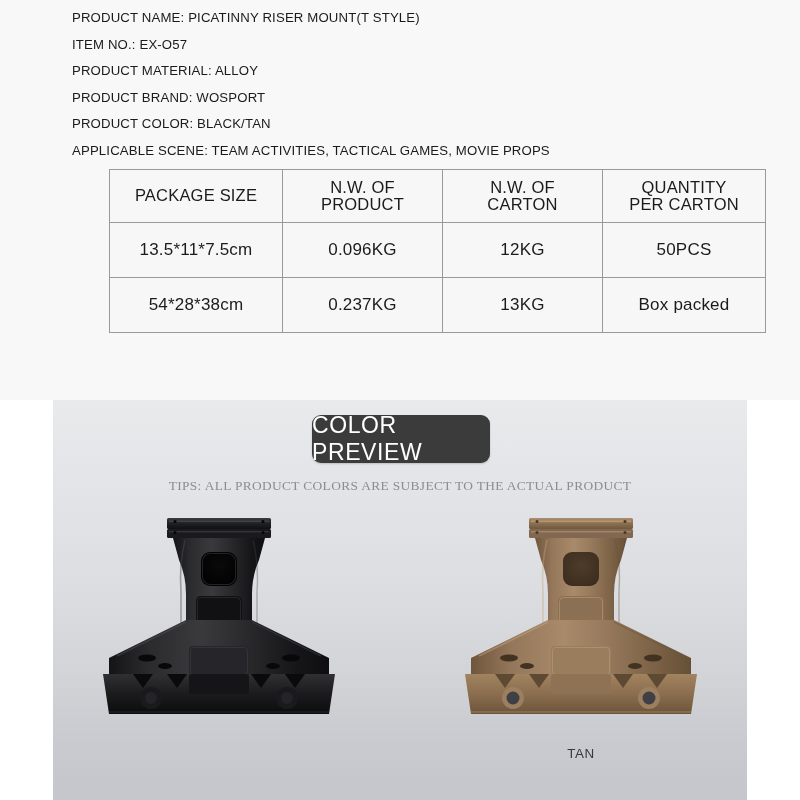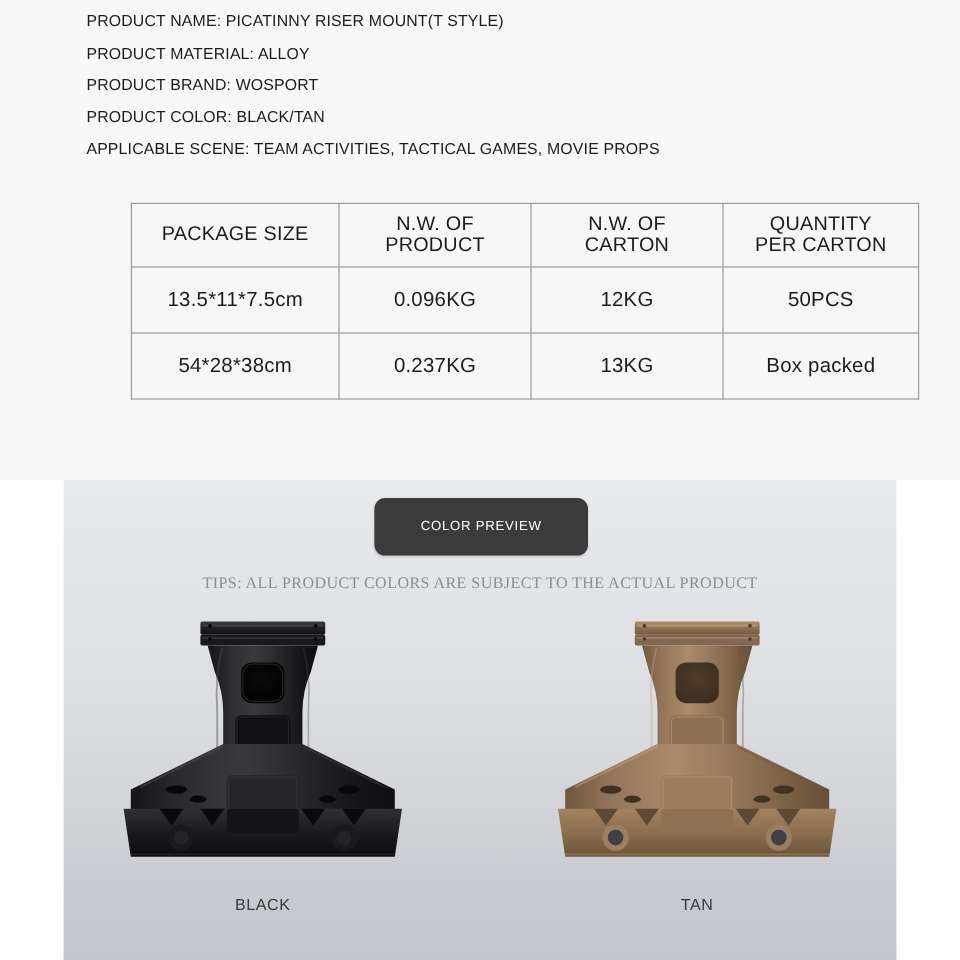--- a/index.html
+++ b/index.html
@@ -110,21 +110,21 @@
     background: #3b3b3b;
     border-radius: 9px;
     display: flex;
     align-items: center;
     justify-content: center;
     box-shadow: 0 1px 2px rgba(0,0,0,0.18);
   }
 
   #color-preview-badge span {
     color: #ffffff;
-    font-size: 11px;
+    font-size: 23px;
     letter-spacing: 0.6px;
   }
 
   #tips-line {
     position: absolute;
     left: 0;
     top: 78px;
     width: 694px;
     text-align: center;
     font-size: 13.4px;
@@ -161,20 +161,21 @@
 </style>
 </head>
 <body>
 
 <div id="page">
 
   <div id="spec-block">
 
     <div id="spec-list">
       <div class="spec-line">PRODUCT NAME: PICATINNY RISER MOUNT(T STYLE)</div>
+      <div class="spec-line">ITEM NO.: EX-O57</div>
       <div class="spec-line">PRODUCT MATERIAL: ALLOY</div>
       <div class="spec-line">PRODUCT BRAND: WOSPORT</div>
       <div class="spec-line">PRODUCT COLOR: BLACK/TAN</div>
       <div class="spec-line">APPLICABLE SCENE: TEAM ACTIVITIES, TACTICAL GAMES, MOVIE PROPS</div>
     </div>
 
     <table id="spec-table">
       <colgroup>
         <col class="c1">
           <col class="c2">
@@ -319,21 +320,20 @@
 
         <rect x="100" y="166" width="60" height="20" rx="3" fill="#151518"></rect>
 
         <circle cx="62" cy="190" r="11" fill="#1a1a1d"></circle>
         <circle cx="62" cy="190" r="6" fill="#242428"></circle>
         <circle cx="198" cy="190" r="11" fill="#1a1a1d"></circle>
         <circle cx="198" cy="190" r="6" fill="#242428"></circle>
 
         <path d="M20 204 L240 204" stroke="#34343a" stroke-width="1.4" opacity="0.5" fill="none"></path>
       </svg>
-      <div class="color-label">BLACK</div>
     </div>
 
     <div class="product-figure" id="figure-tan">
       <svg class="product-svg" viewBox="0 0 260 230">
         <defs>
           <linearGradient id="tnBodyG" x1="0" y1="0" x2="1" y2="0">
             <stop offset="0" stop-color="#6f563c"></stop>
             <stop offset="0.18" stop-color="#94765a"></stop>
             <stop offset="0.42" stop-color="#a98a6a"></stop>
             <stop offset="0.62" stop-color="#96795c"></stop>

